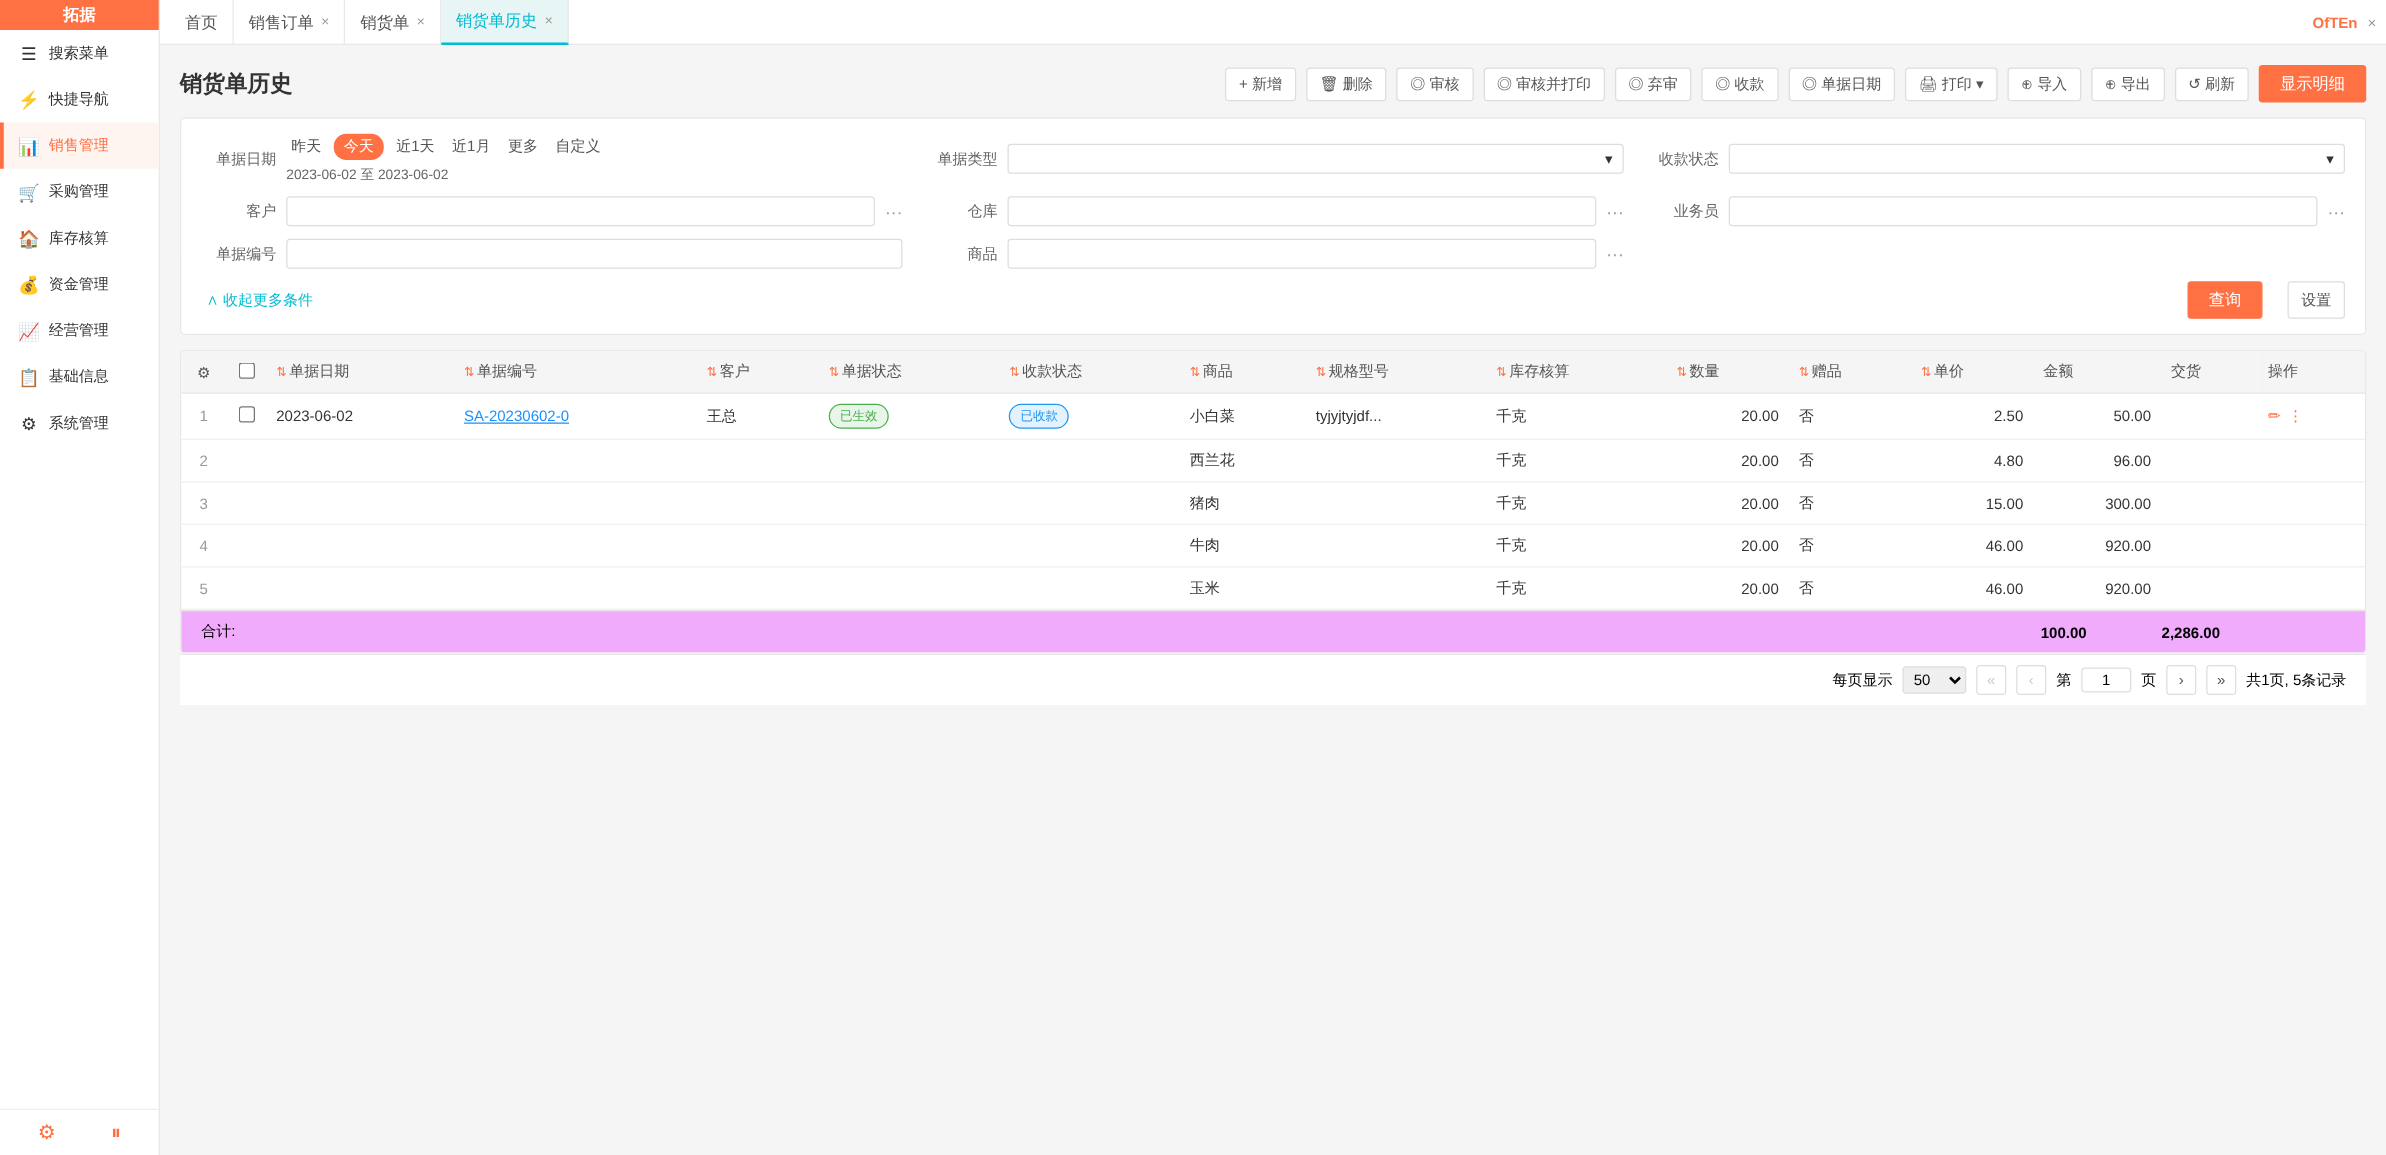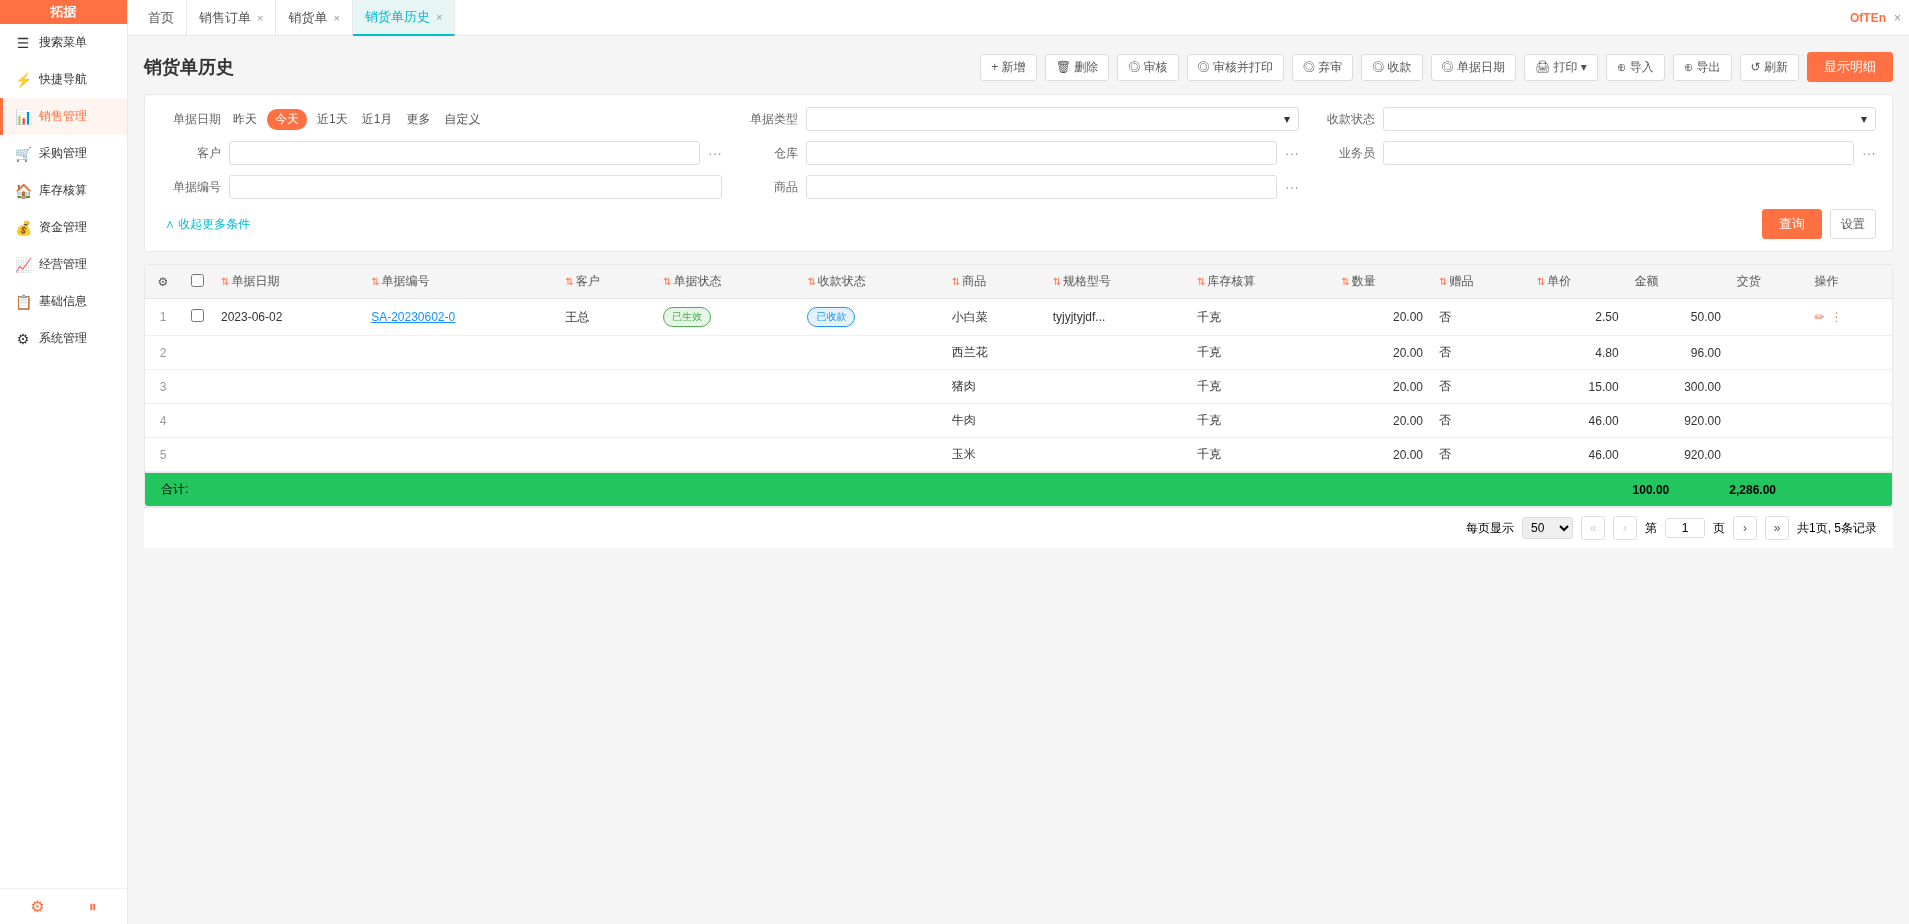--- a/index.html
+++ b/index.html
@@ -241,21 +241,21 @@
       display: inline-block;
       padding: 2px 8px;
       border-radius: 10px;
       font-size: 10px;
     }
     .badge-green { background: #e8f5e9; color: #4caf50; border: 1px solid #4caf50; }
     .badge-blue { background: #e3f2fd; color: #2196f3; border: 1px solid #2196f3; }
 
     
     .table-footer {
-      background: #22c55e;
+      background: #f0abfc;
       border-top: 1px solid #e8e8e8;
       padding: 8px 16px;
       display: flex;
       align-items: center;
     }
 
     
     .pagination {
       background: #fff;
       border-top: 1px solid #e8e8e8;
@@ -402,20 +402,21 @@
           <span class="filter-label">单据日期</span>
           <div style="display:flex;flex-direction:column;gap:2px;flex:1;">
             <div class="date-shortcuts">
               <span class="date-shortcut">昨天</span>
               <span class="date-shortcut active">今天</span>
               <span class="date-shortcut">近1天</span>
               <span class="date-shortcut">近1月</span>
               <span class="date-shortcut">更多</span>
               <span class="date-shortcut">自定义</span>
             </div>
+            <span class="date-range">2023-06-02 至 2023-06-02</span>
           </div>
         </div>
         <div class="filter-item">
           <span class="filter-label">单据类型</span>
           <div class="filter-dropdown">
             <span></span>
             <span>▾</span>
           </div>
         </div>
         <div class="filter-item">
@@ -453,21 +454,21 @@
         <div class="filter-item">
           <span class="filter-label">商品</span>
           <input class="filter-input" type="text" style="">
           <span class="dots-btn">···</span>
         </div>
         <div class="filter-item" style="flex:1;"></div>
       </div>
 
       <div style="display:flex;align-items:center;justify-content:space-between;">
         <span class="collapse-row">∧ 收起更多条件</span>
-        <div style="display:flex;gap:8px;border-radius:13px;">
+        <div style="display:flex;gap:20px;border-radius:13px;">
           <div class="btn btn-orange">查询</div>
           <div class="btn">设置</div>
         </div>
       </div>
     </div>
 
     <div class="table-container">
       <table>
         <thead>
           <tr>

